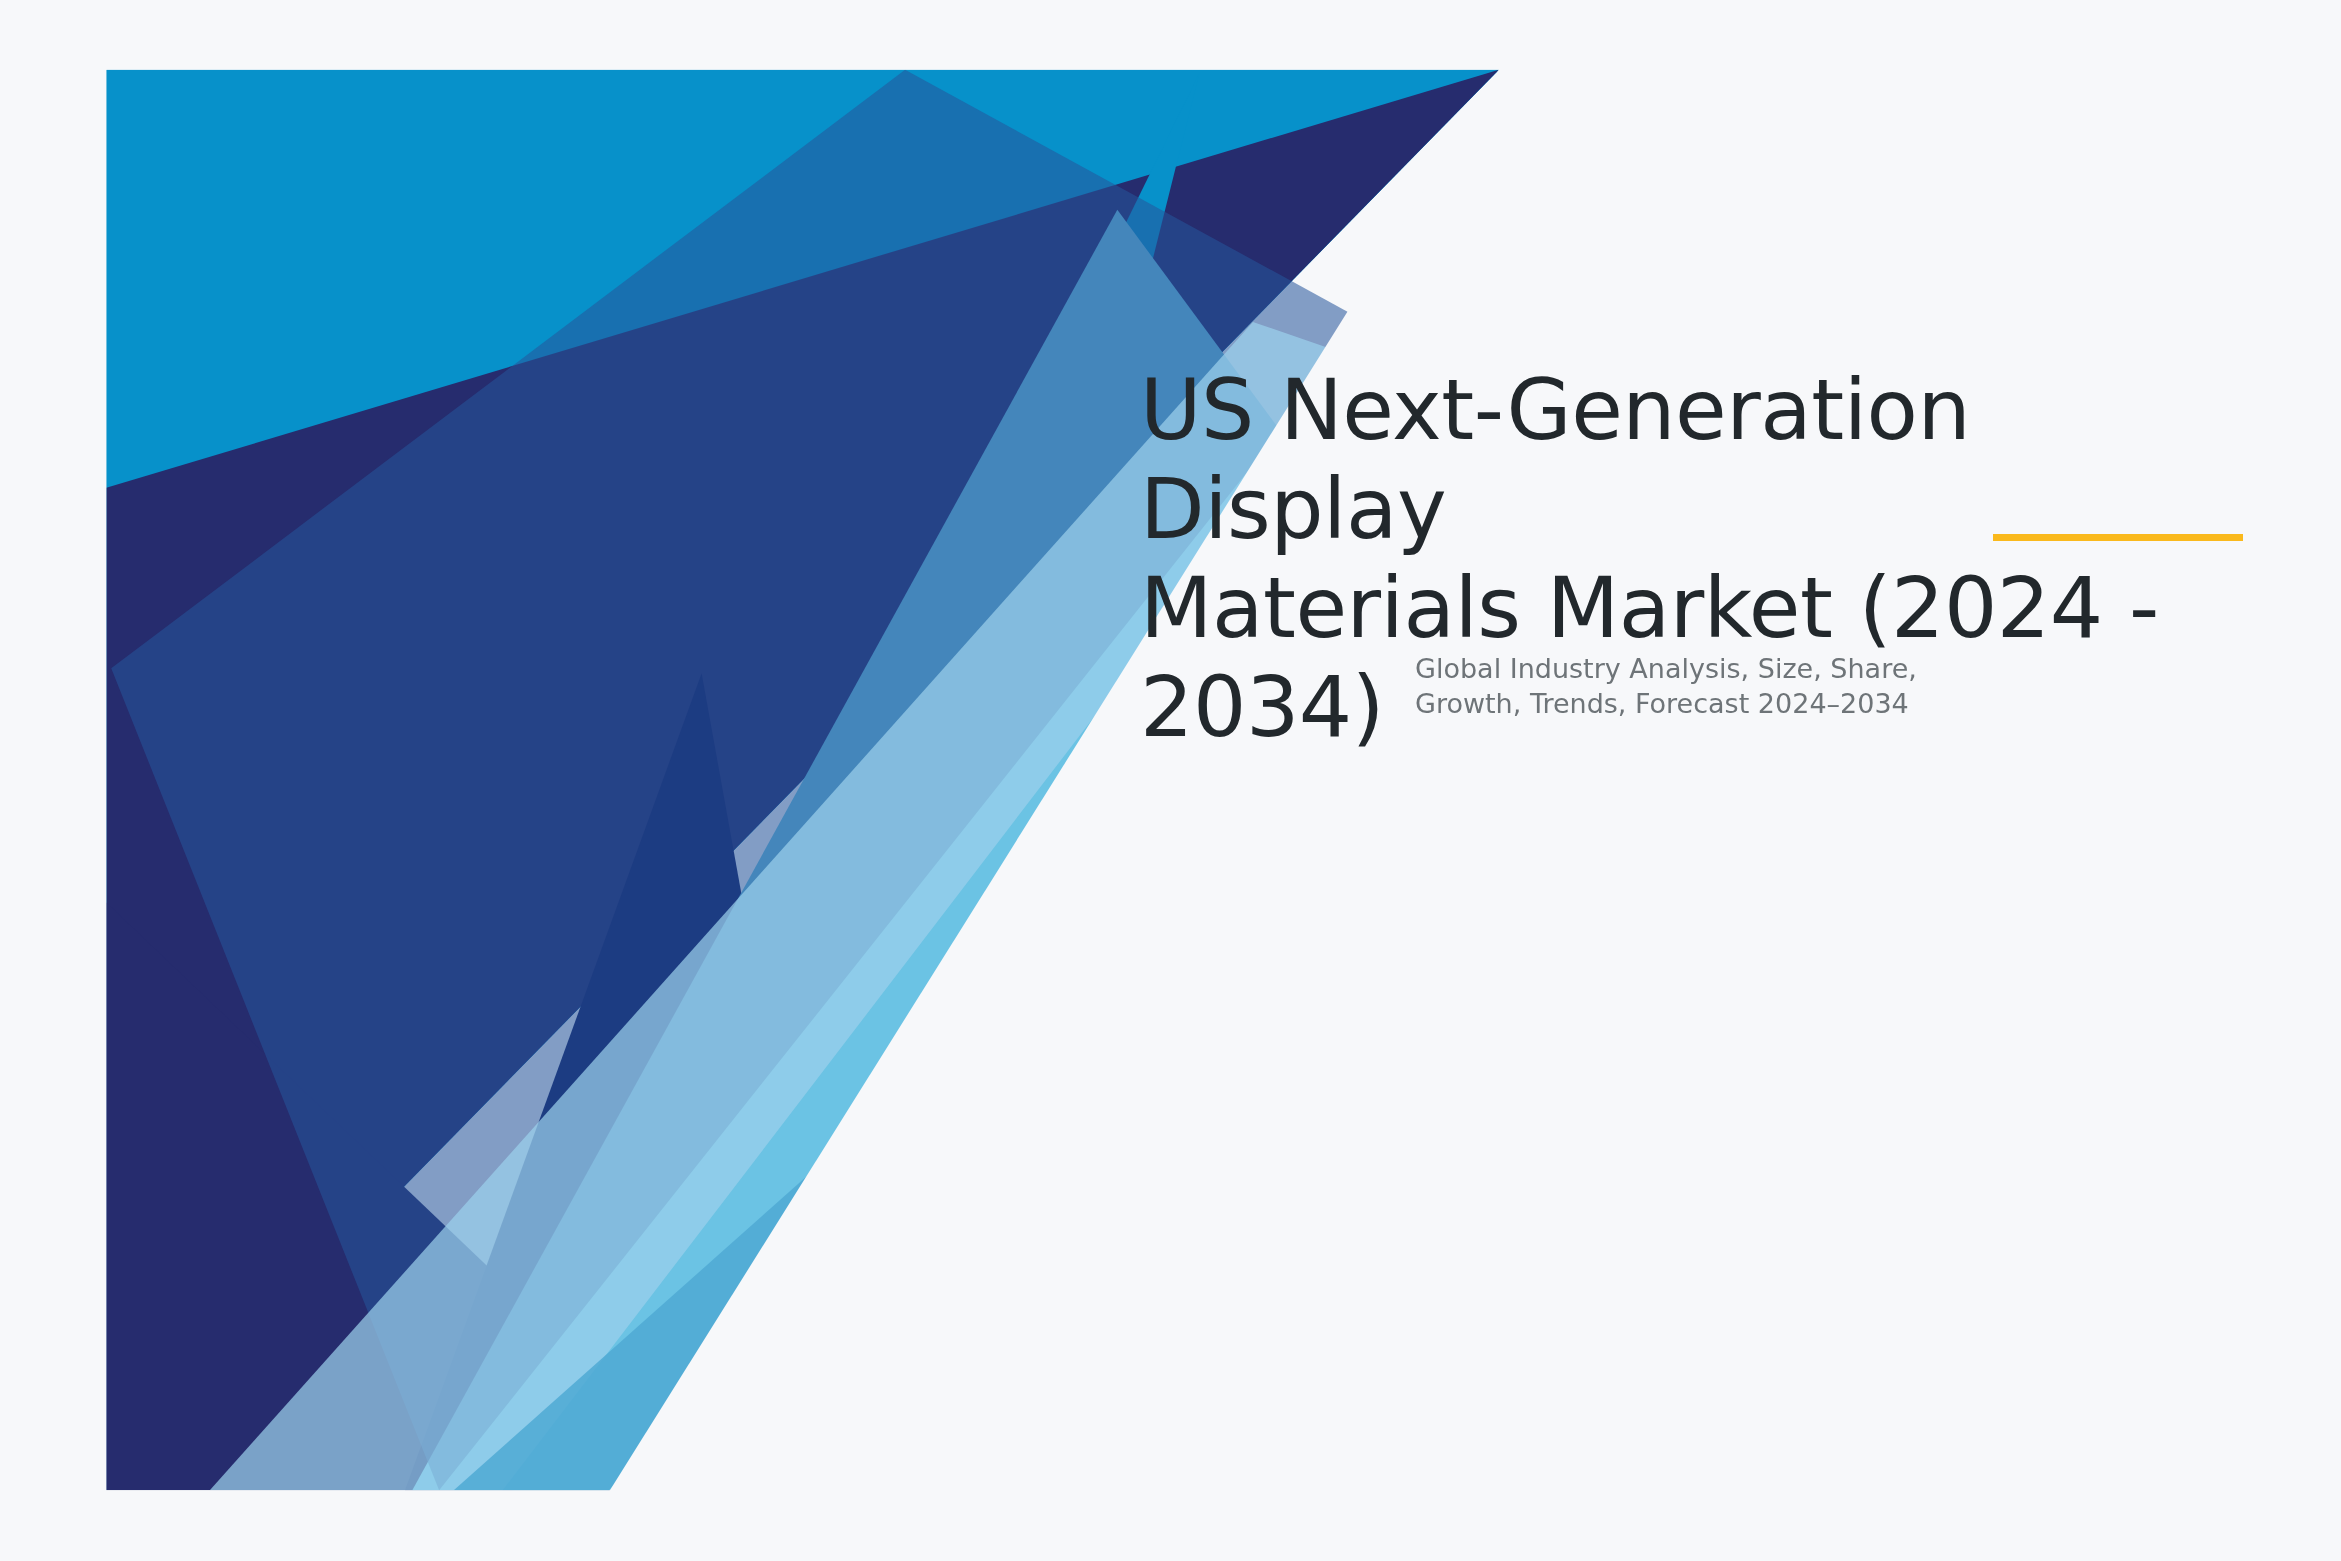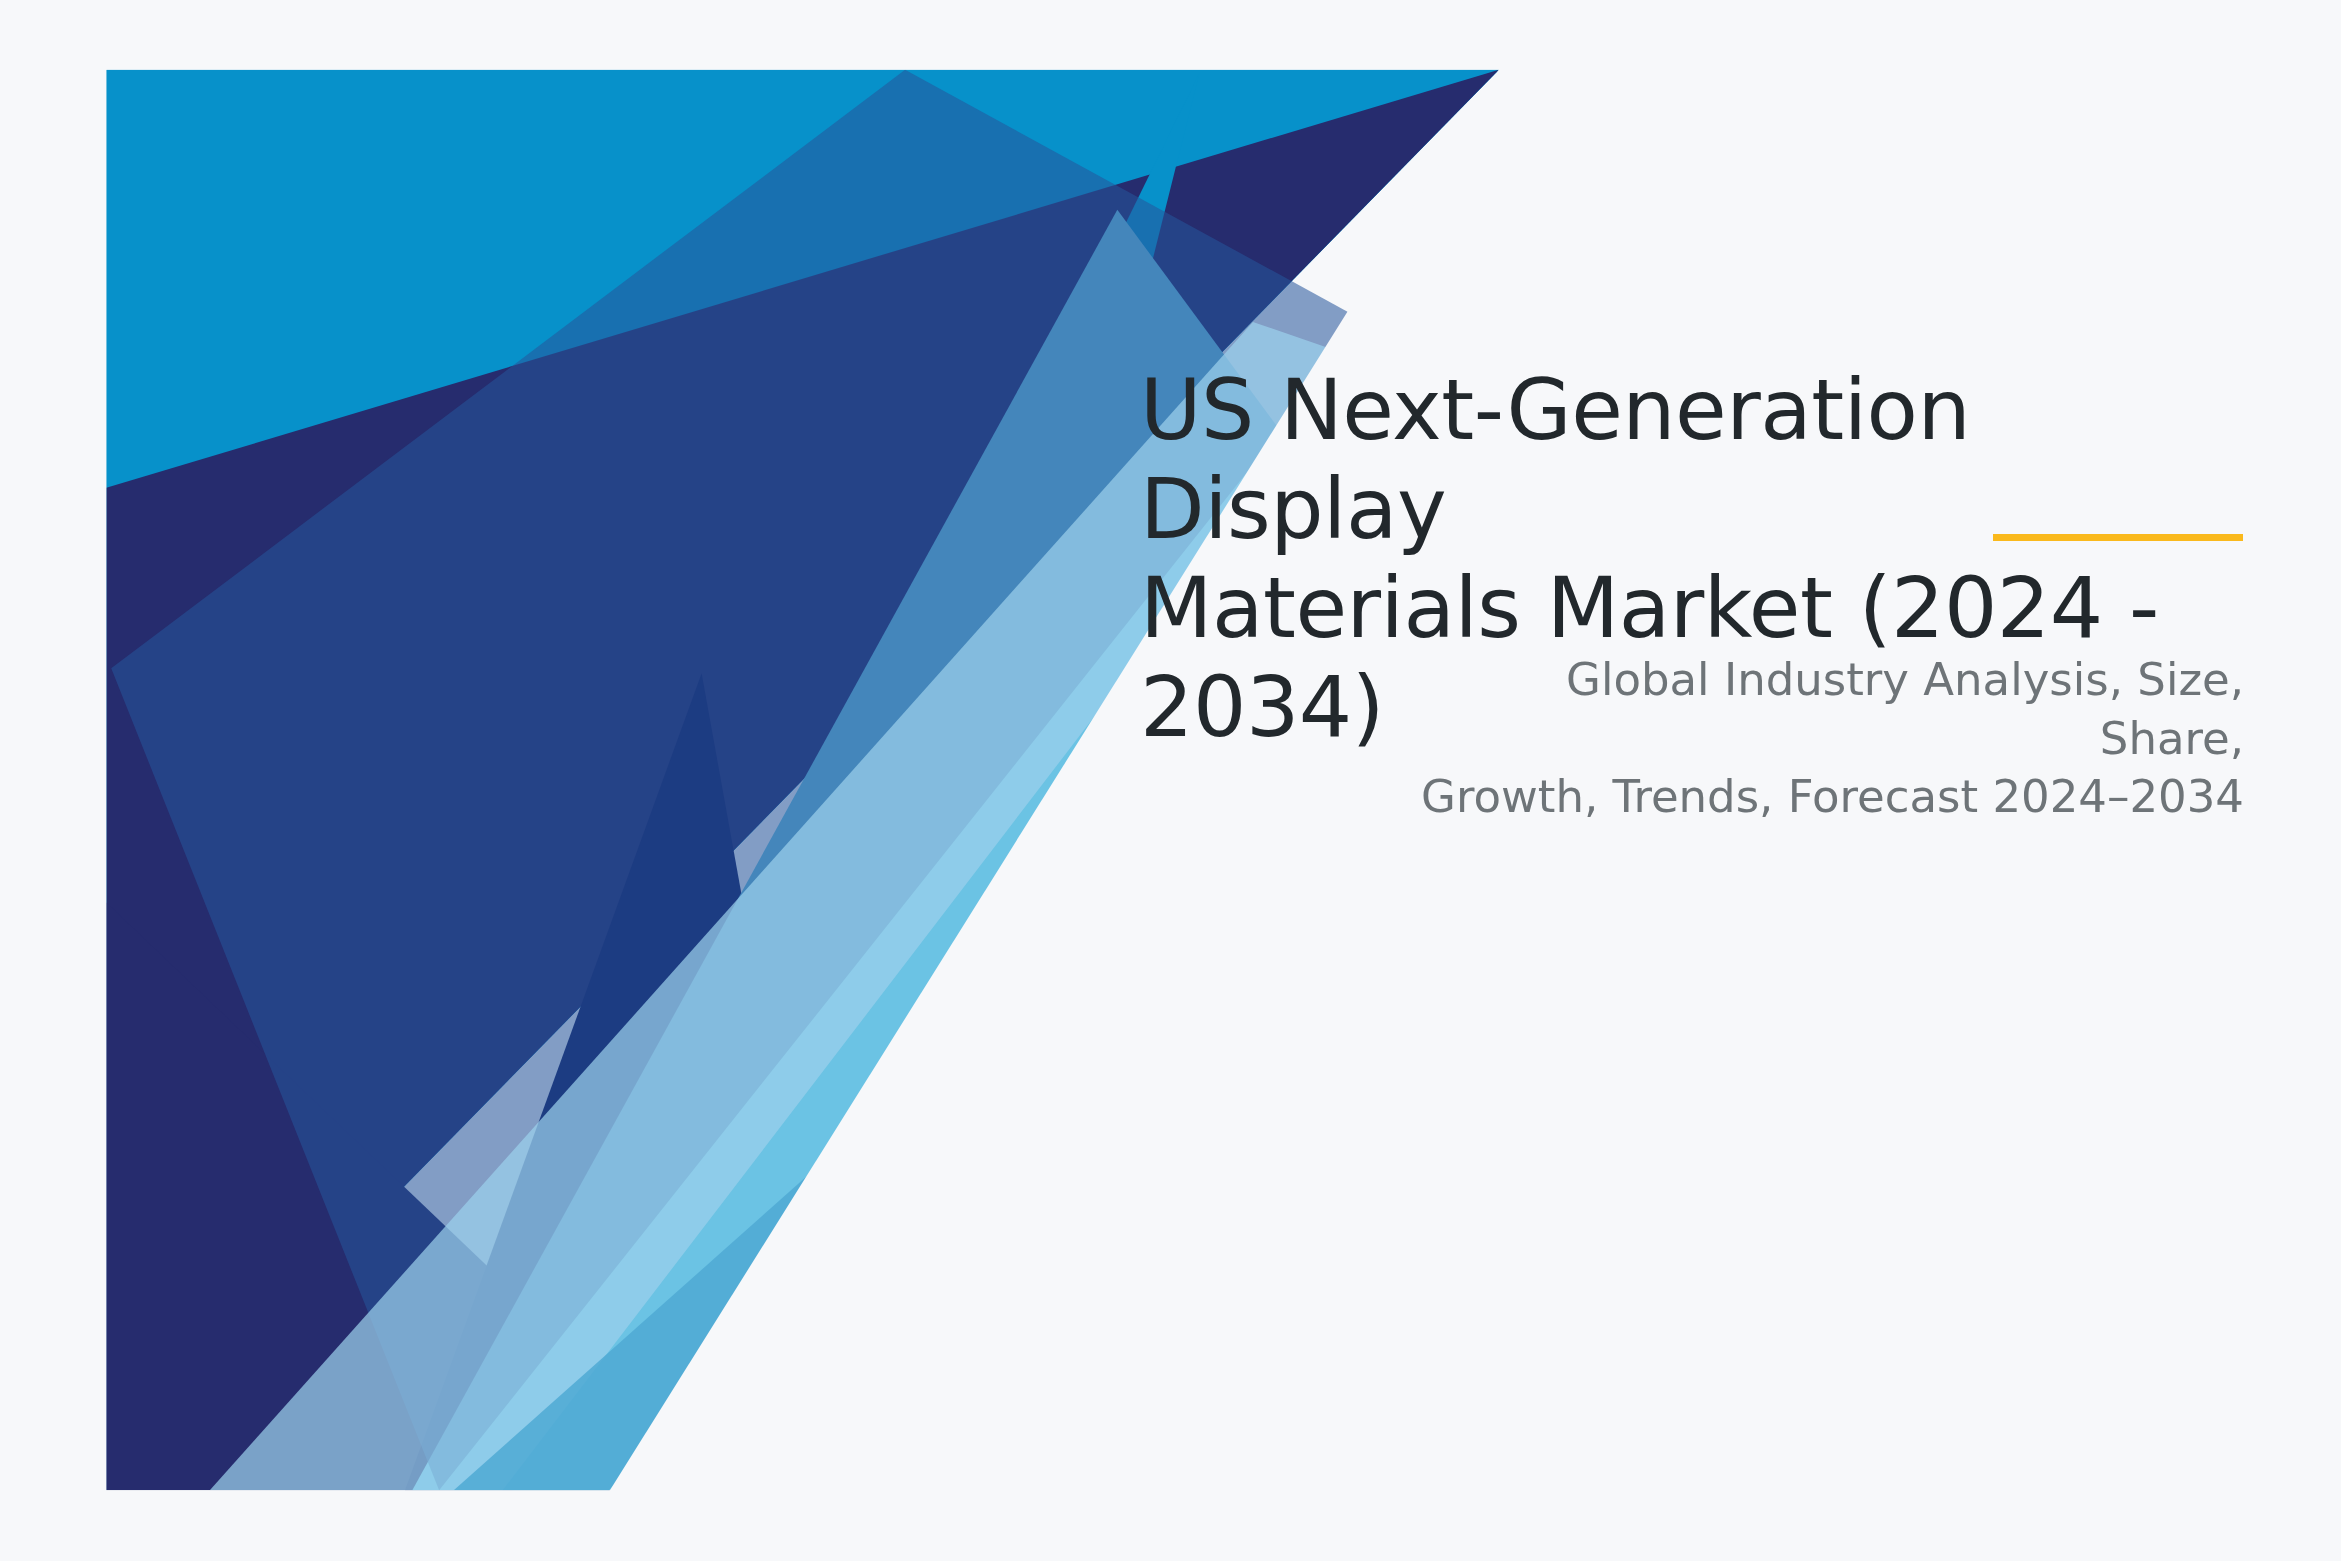--- a/index.html
+++ b/index.html
@@ -50,23 +50,22 @@
     width: 250px;
     height: 7.3px;
     background: #FAB91C;
   }
   #subtitle {
     position: absolute;
     left: 1415px;
     top: 651px;
     width: 829px;
     margin: 0;
-    text-align: right;
     font-family: "DejaVu Sans", "Liberation Sans", sans-serif;
-    font-size: 45px;
+    font-size: 27px;
     font-weight: 400;
     line-height: 1.30;
     color: #6E7478;
     white-space: pre-line;
   }
 </style>
 </head>
 <body>
 
 <div id="cover">

